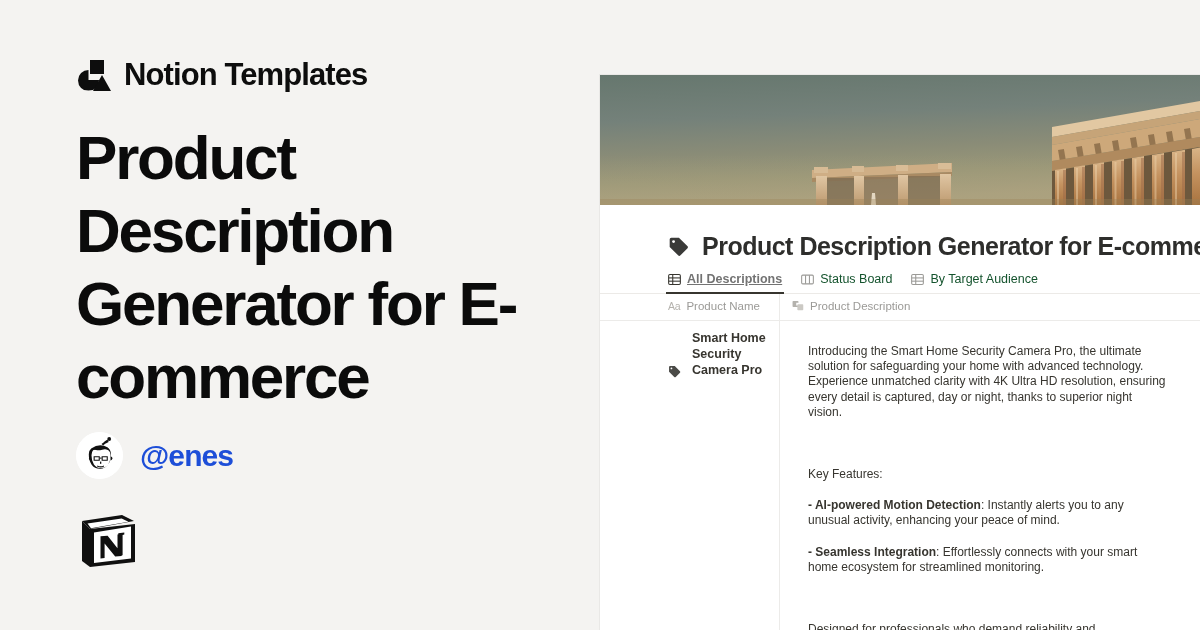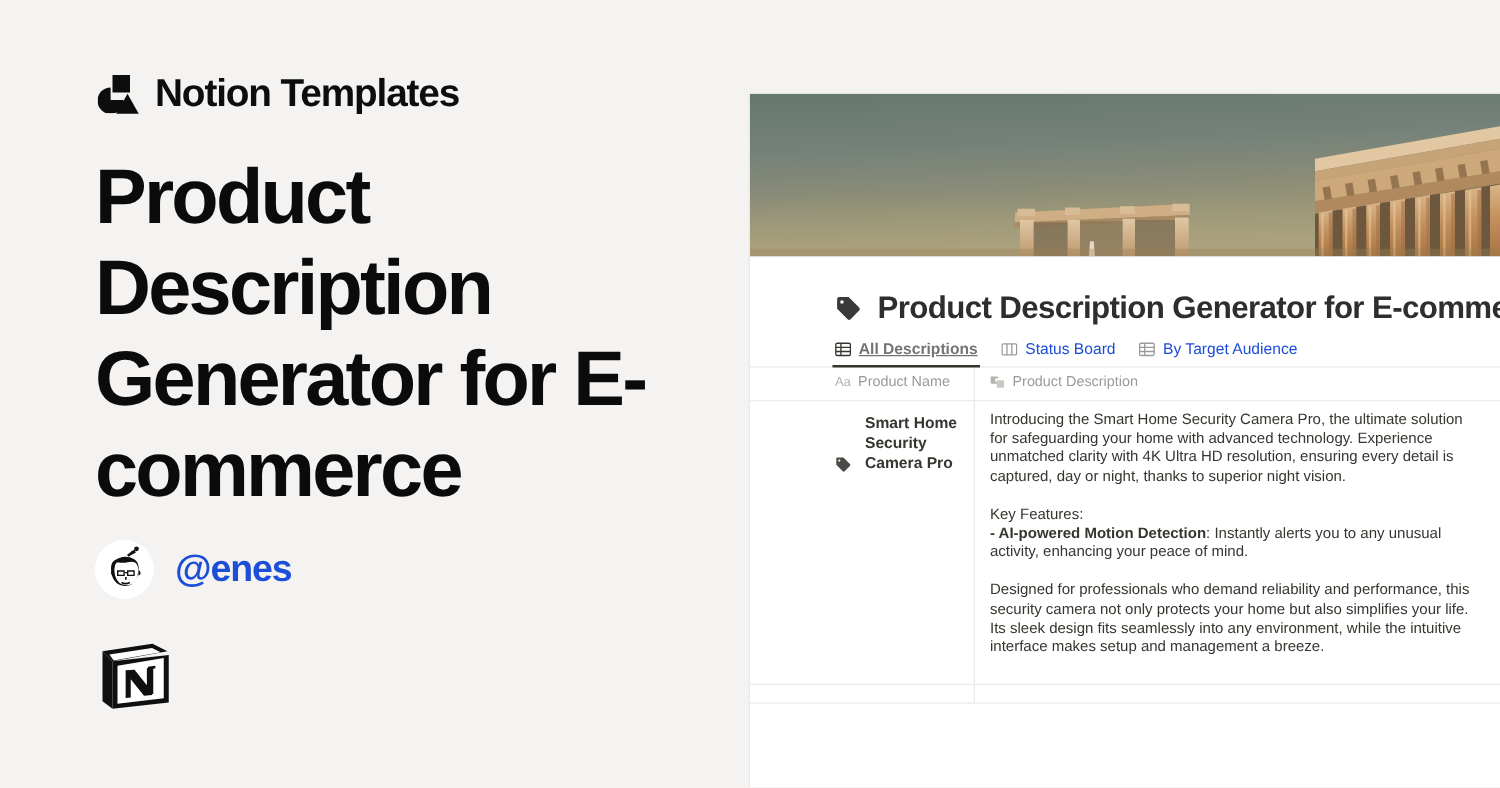--- a/index.html
+++ b/index.html
@@ -172,21 +172,21 @@
     gap: 19px;
     padding: 14px 0 0 68px;
     border-bottom: 1px solid #eceae7;
     height: 33px;
   }
   .tab {
     display: flex;
     align-items: center;
     gap: 6px;
     font-size: 12.5px;
-    color: #1d4ed8;
+    color: #14532d;
     padding-bottom: 7px;
     position: relative;
     white-space: nowrap;
   }
   .tab.active {
     color: #737373;
     font-weight: 600;
     text-decoration: underline;
   }
   .tab.active::after {
@@ -243,21 +243,21 @@
     color: #37352f;
     padding-top: 2px;
   }
   .prod .nm { line-height: 16px; }
 
   .desc {
     font-size: 12px;
     line-height: 15.2px;
     color: #37352f;
   }
-  .desc p { margin: 0; }
+  .desc p { margin: 16px; }
   .desc .gap { height: 15px; }
   .desc b { font-weight: 700; }
 </style>
 </head>
 <body>
 
 <div class="page">
 
   <div class="left">
 
@@ -503,20 +503,21 @@
             </svg>
             <span class="nm">Smart Home Security Camera Pro</span>
           </div>
         </div>
         <div class="cell-desc">
           <div class="desc">
             <p>Introducing the Smart Home Security Camera Pro, the ultimate solution for safeguarding your home with advanced technology. Experience unmatched clarity with 4K Ultra HD resolution, ensuring every detail is captured, day or night, thanks to superior night vision.</p>
             <div class="gap"></div>
             <p>Key Features:</p>
             <p><b>- AI-powered Motion Detection</b><span>: Instantly alerts you to any unusual activity, enhancing your peace of mind.</span></p>
+            <p><b>- Seamless Integration</b><span>: Effortlessly connects with your smart home ecosystem for streamlined monitoring.</span></p>
             <div class="gap"></div>
             <p>Designed for professionals who demand reliability and performance, this security camera not only protects your home but also simplifies your life. Its sleek design fits seamlessly into any environment, while the intuitive interface makes setup and management a breeze.</p>
             <div class="gap"></div>
           </div>
         </div>
       </div>
 
       <div class="trow">
         <div class="cell-name">
           

